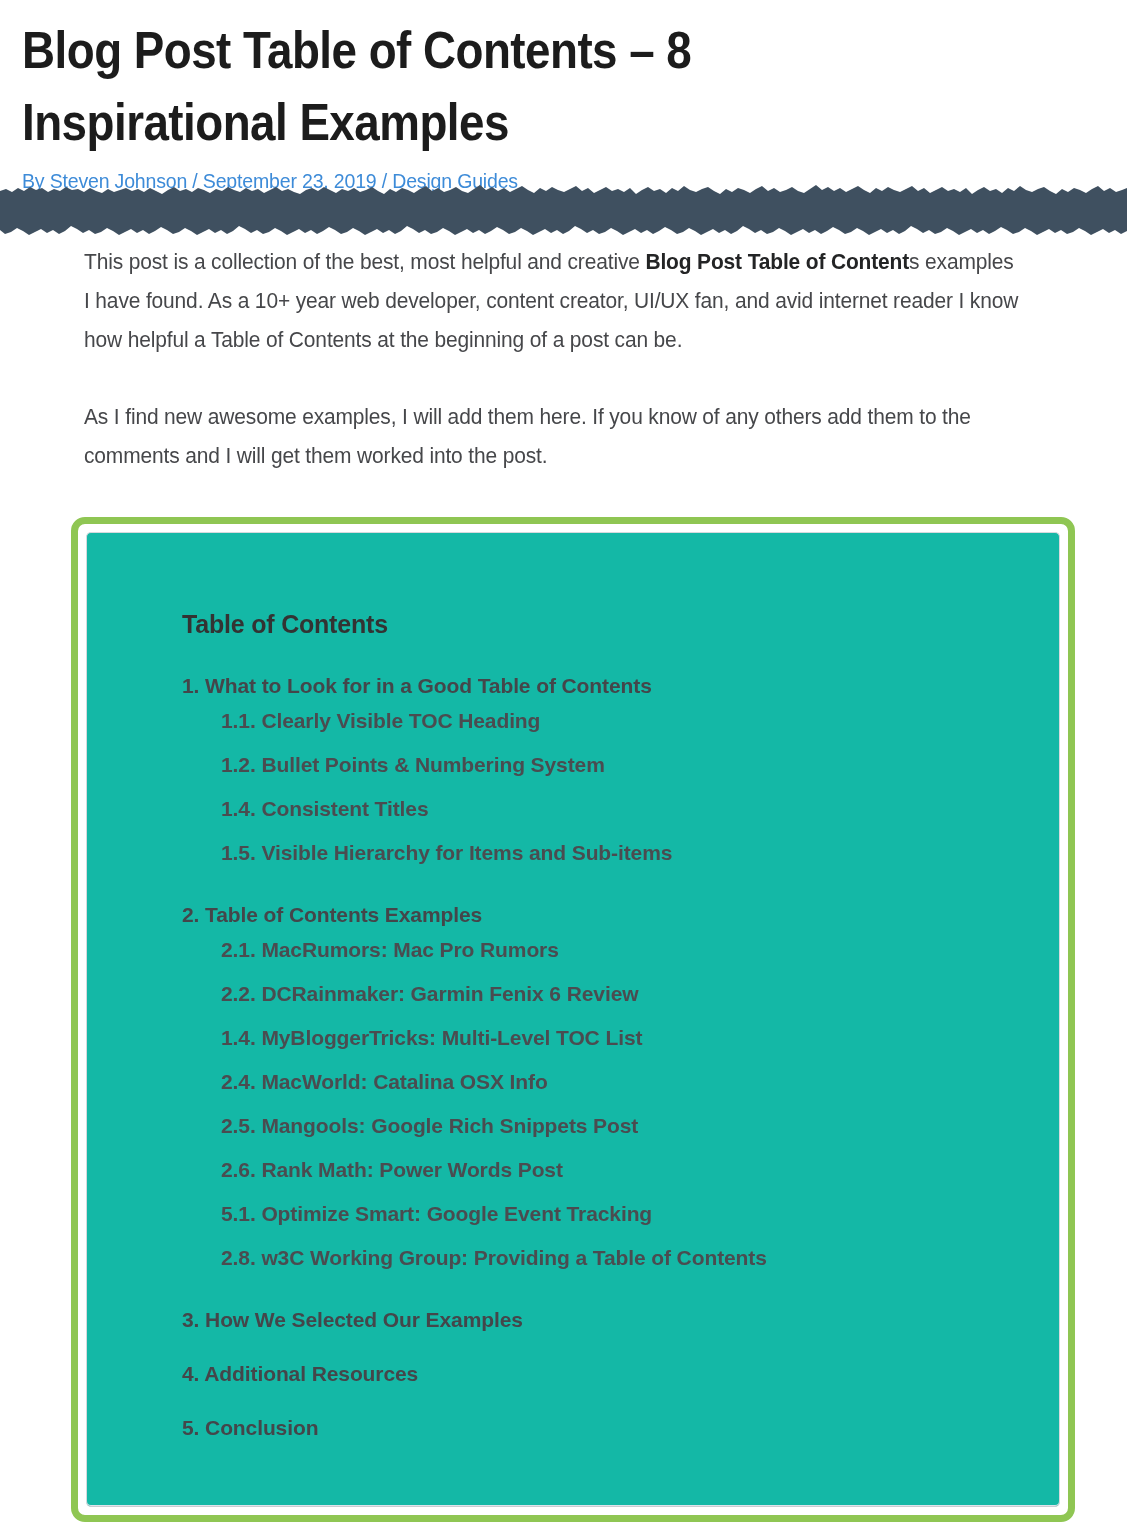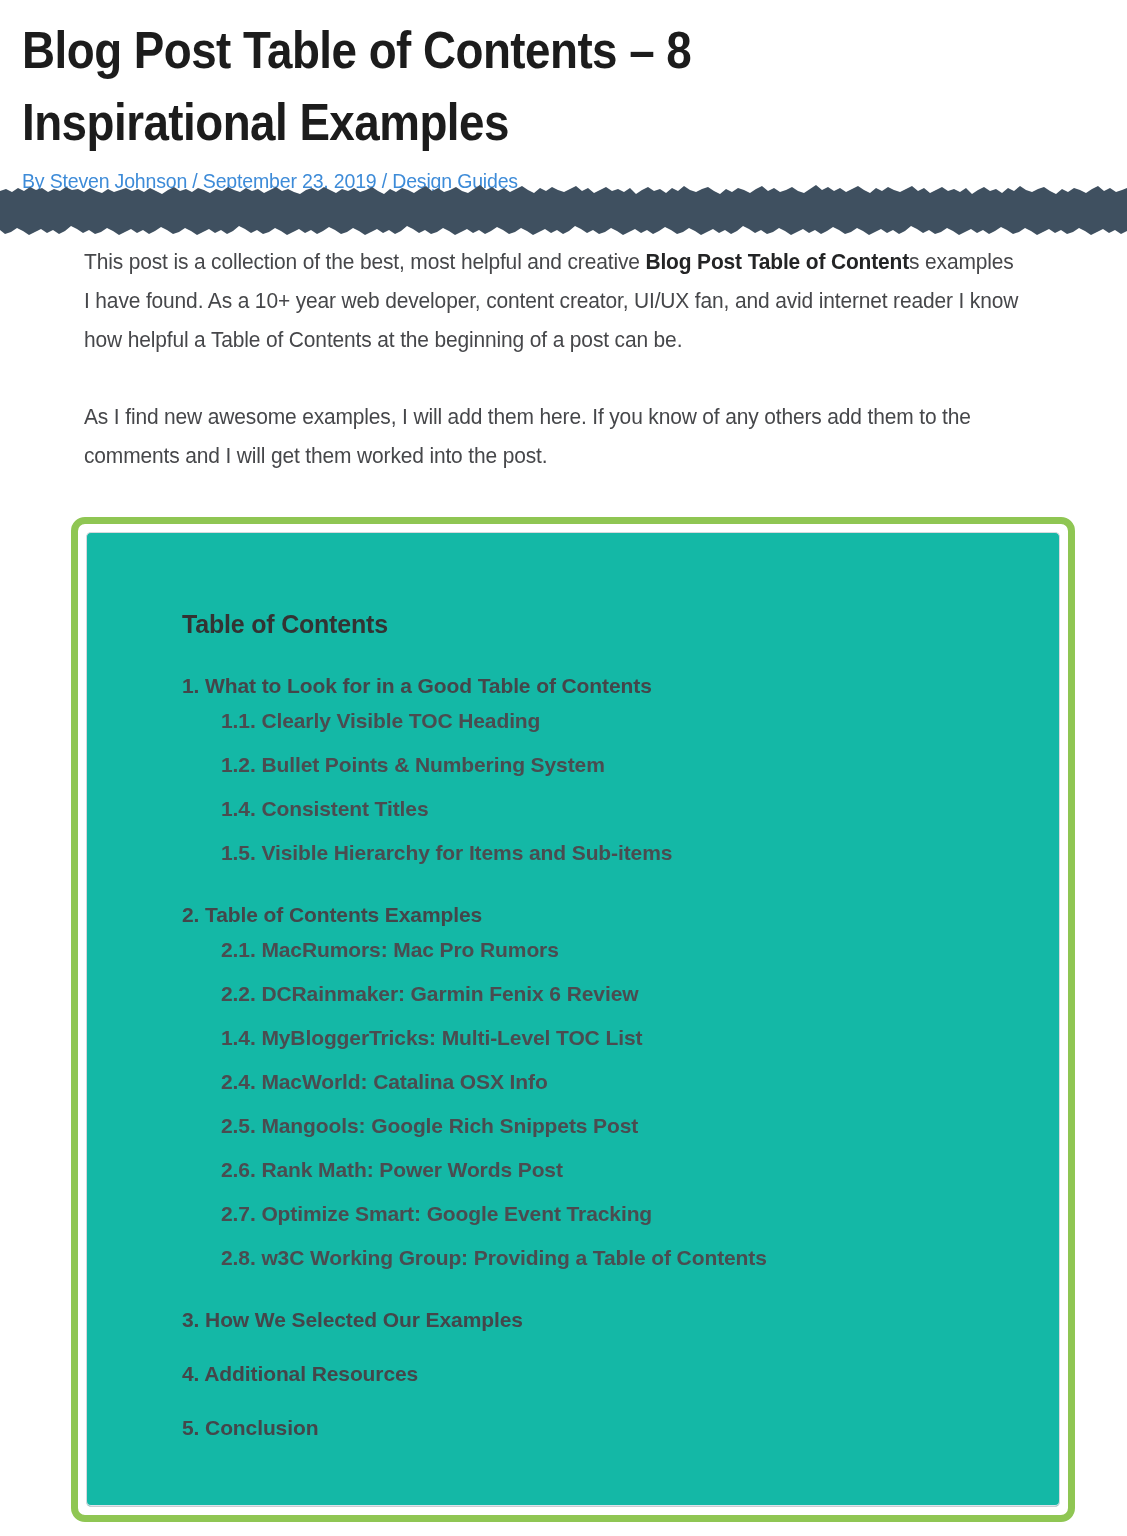--- a/index.html
+++ b/index.html
@@ -222,20 +222,20 @@
         <li class="toc-item level-2"><a><span>1.2.</span><span> Bullet Points &amp; Numbering System</span></a></li>
         <li class="toc-item level-2"><a><span>1.4.</span><span> Consistent Titles</span></a></li>
         <li class="toc-item level-2"><a><span>1.5.</span><span> Visible Hierarchy for Items and Sub-items</span></a></li>
         <li class="toc-item level-1 gap-before"><a><span>2.</span><span> Table of Contents Examples</span></a></li>
         <li class="toc-item level-2"><a><span>2.1.</span><span> MacRumors: Mac Pro Rumors</span></a></li>
         <li class="toc-item level-2"><a><span>2.2.</span><span> DCRainmaker: Garmin Fenix 6 Review</span></a></li>
         <li class="toc-item level-2"><a><span>1.4.</span><span> MyBloggerTricks: Multi-Level TOC List</span></a></li>
         <li class="toc-item level-2"><a><span>2.4.</span><span> MacWorld: Catalina OSX Info</span></a></li>
         <li class="toc-item level-2"><a><span>2.5.</span><span> Mangools: Google Rich Snippets Post</span></a></li>
         <li class="toc-item level-2"><a><span>2.6.</span><span> Rank Math: Power Words Post</span></a></li>
-        <li class="toc-item level-2"><a><span>2.7.</span><span> Optimize Smart: Google Event Tracking</span></a></li>
+        <li class="toc-item level-2"><a><span>5.1.</span><span> Optimize Smart: Google Event Tracking</span></a></li>
         <li class="toc-item level-2"><a><span>2.8.</span><span> w3C Working Group: Providing a Table of Contents</span></a></li>
         <li class="toc-item level-1 gap-before spaced"><a><span>3.</span><span> How We Selected Our Examples</span></a></li>
         <li class="toc-item level-1 spaced"><a><span>4.</span><span> Additional Resources</span></a></li>
         <li class="toc-item level-1"><a><span>5.</span><span> Conclusion</span></a></li>
       </ul>
   </div>
 </div>
 
 </body></html>

